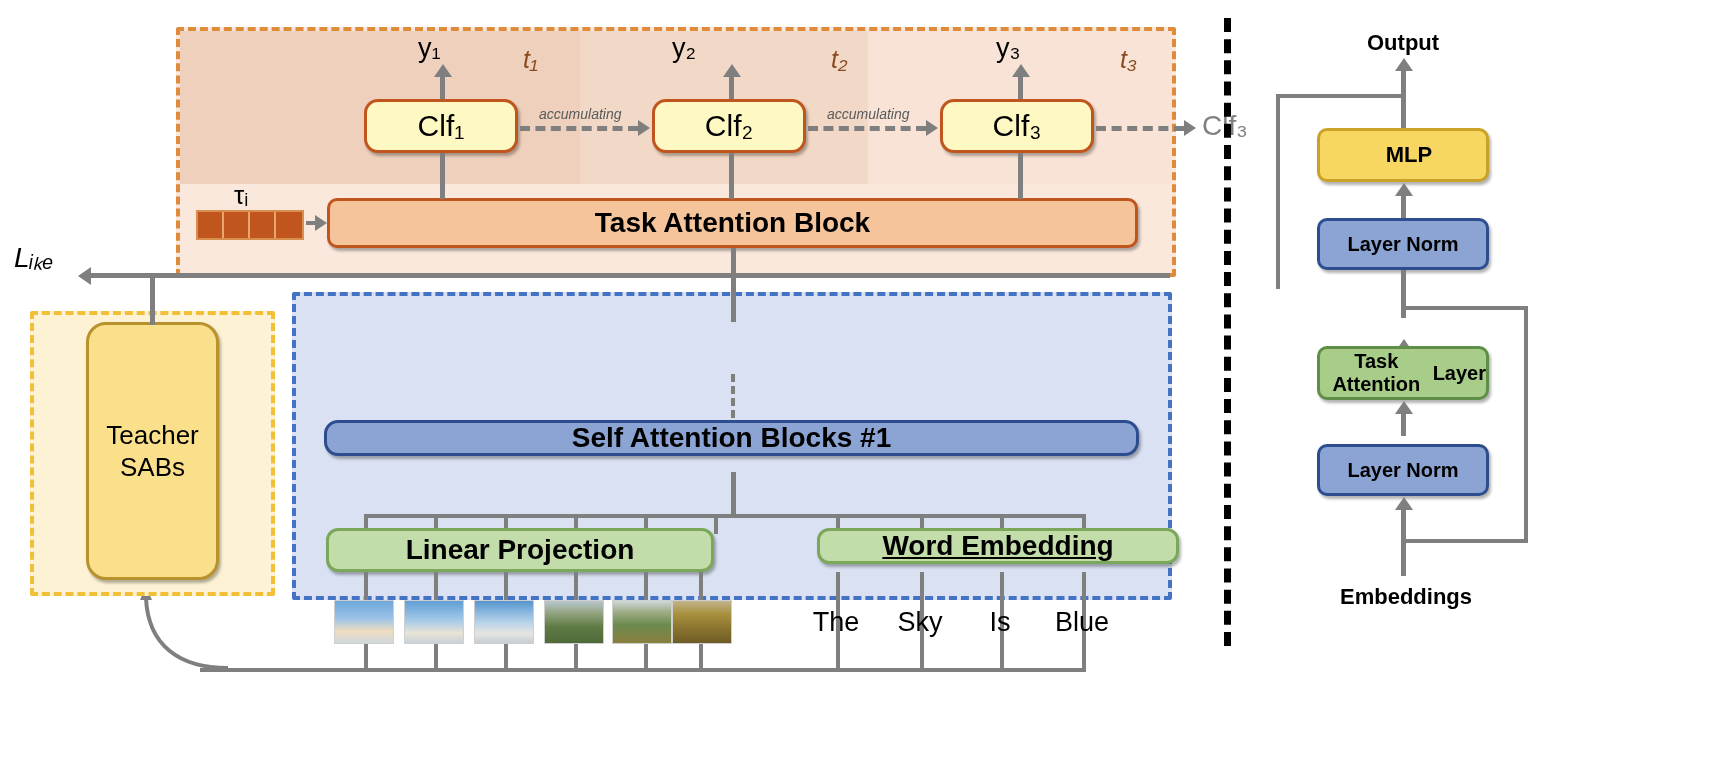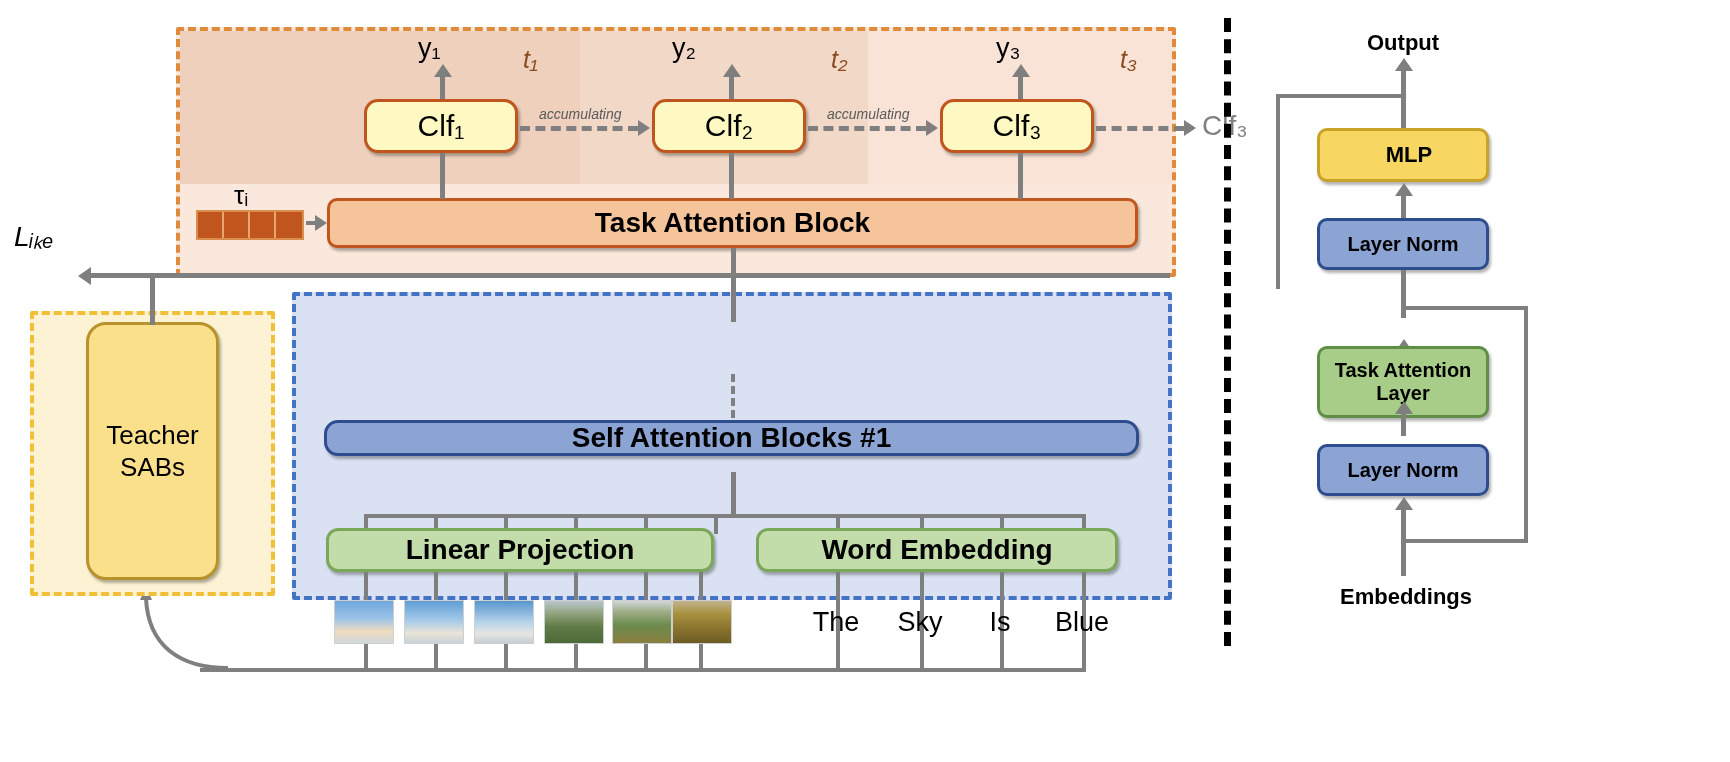--- a/index.html
+++ b/index.html
@@ -154,21 +154,21 @@
   <div class="abs thin-v" style="left:504px;top:514px;height:20px;"></div>
   <div class="abs thin-v" style="left:574px;top:514px;height:20px;"></div>
   <div class="abs thin-v" style="left:644px;top:514px;height:20px;"></div>
   <div class="abs thin-v" style="left:714px;top:514px;height:20px;"></div>
   <div class="abs thin-v" style="left:836px;top:514px;height:20px;"></div>
   <div class="abs thin-v" style="left:920px;top:514px;height:20px;"></div>
   <div class="abs thin-v" style="left:1000px;top:514px;height:20px;"></div>
   <div class="abs thin-v" style="left:1082px;top:514px;height:20px;"></div>
 
   <div class="abs node green" style="left:326px;top:528px;width:388px;height:44px;">Linear Projection</div>
-  <div class="abs node green" style="left:756px;top:528px;width:362px;height:44px;">Word Embedding</div>
+  <div class="abs node green" style="left:817px;top:528px;width:362px;height:36px;text-decoration:underline;">Word Embedding</div>
 
   <div class="abs thin-v" style="left:364px;top:572px;height:100px;"></div>
   <div class="abs thin-v" style="left:434px;top:572px;height:100px;"></div>
   <div class="abs thin-v" style="left:504px;top:572px;height:100px;"></div>
   <div class="abs thin-v" style="left:574px;top:572px;height:100px;"></div>
   <div class="abs thin-v" style="left:644px;top:572px;height:100px;"></div>
   <div class="abs thin-v" style="left:699px;top:572px;height:100px;"></div>
   <div class="abs thin-v" style="left:836px;top:572px;height:100px;"></div>
   <div class="abs thin-v" style="left:920px;top:572px;height:100px;"></div>
   <div class="abs thin-v" style="left:1000px;top:572px;height:100px;"></div>
@@ -196,21 +196,21 @@
 
   <div class="abs frame yellow" style="left:30px;top:311px;width:245px;height:285px;"></div>
   <div class="abs node teacher" style="left:86px;top:322px;width:133px;height:258px;flex-direction:column;">
     <div>Teacher</div>
     <div>SABs</div>
   </div>
 
   <div class="abs vline" style="left:150px;top:275px;height:50px;"></div>
   <div class="abs hline" style="left:90px;top:273px;width:1080px;"></div>
   <div class="abs arrow-left" style="left:78px;top:267px;"></div>
-  <div class="abs lbl likd" style="left:14px;top:216px;">
+  <div class="abs lbl likd" style="left:14px;top:237px;">
     <span>Lᵢₖₑ</span>
   </div>
 
   <div class="abs sep" style="left:1224px;top:18px;height:628px;"></div>
 
   <div class="abs lbl bold-lbl" style="left:1367px;top:30px;"><span>Output</span></div>
 
   <div class="abs vline" style="left:1401px;top:70px;height:58px;"></div>
   <div class="abs arrow-up" style="left:1395px;top:58px;"></div>
 
@@ -226,21 +226,21 @@
 
   <div class="abs vline" style="left:1401px;top:270px;height:48px;"></div>
 
   <div class="abs thin-h" style="left:1401px;top:306px;width:127px;"></div>
   <div class="abs thin-v" style="left:1524px;top:306px;height:237px;"></div>
   <div class="abs thin-h" style="left:1401px;top:539px;width:127px;"></div>
 
   <div class="abs vline" style="left:1401px;top:350px;height:28px;"></div>
   <div class="abs arrow-up" style="left:1395px;top:339px;"></div>
 
-  <div class="abs node greenR" style="left:1317px;top:346px;width:172px;height:72px;flex-direction:column;">
+  <div class="abs node greenR" style="left:1317px;top:346px;width:172px;height:54px;">
     <div>Task Attention</div>
     <div>Layer</div>
   </div>
 
   <div class="abs vline" style="left:1401px;top:412px;height:24px;"></div>
   <div class="abs arrow-up" style="left:1395px;top:401px;"></div>
 
   <div class="abs node blueR" style="left:1317px;top:444px;width:172px;height:52px;">Layer Norm</div>
 
   <div class="abs vline" style="left:1401px;top:508px;height:68px;"></div>

